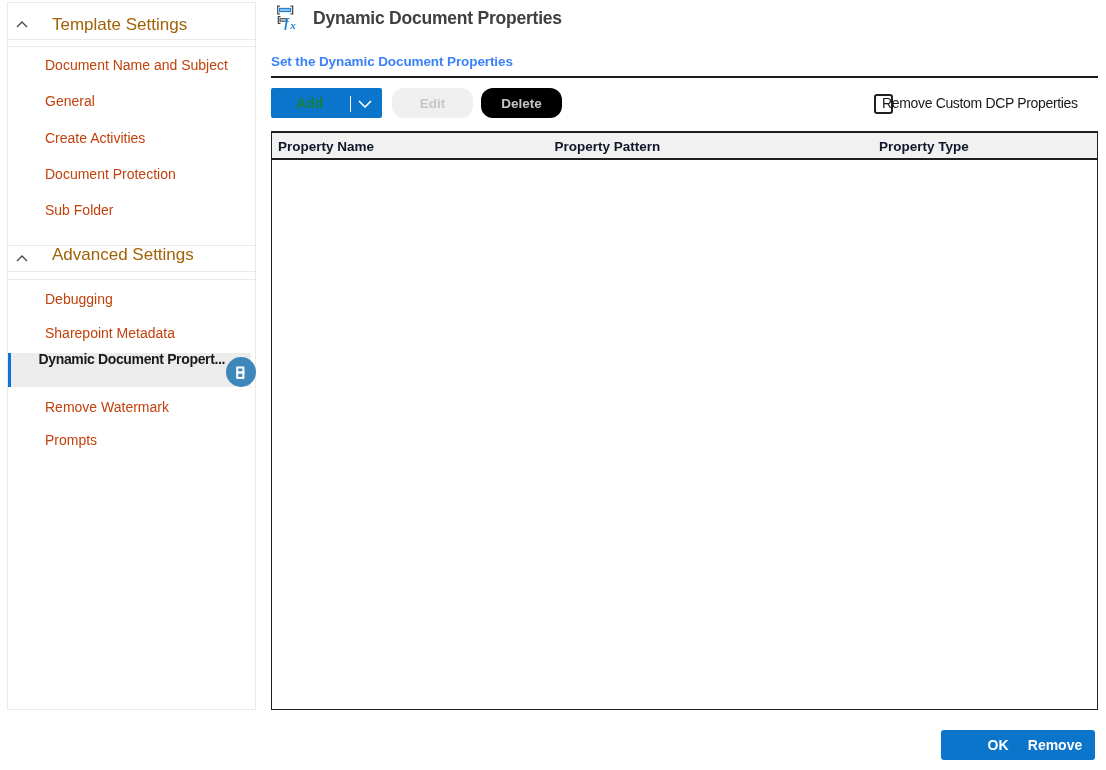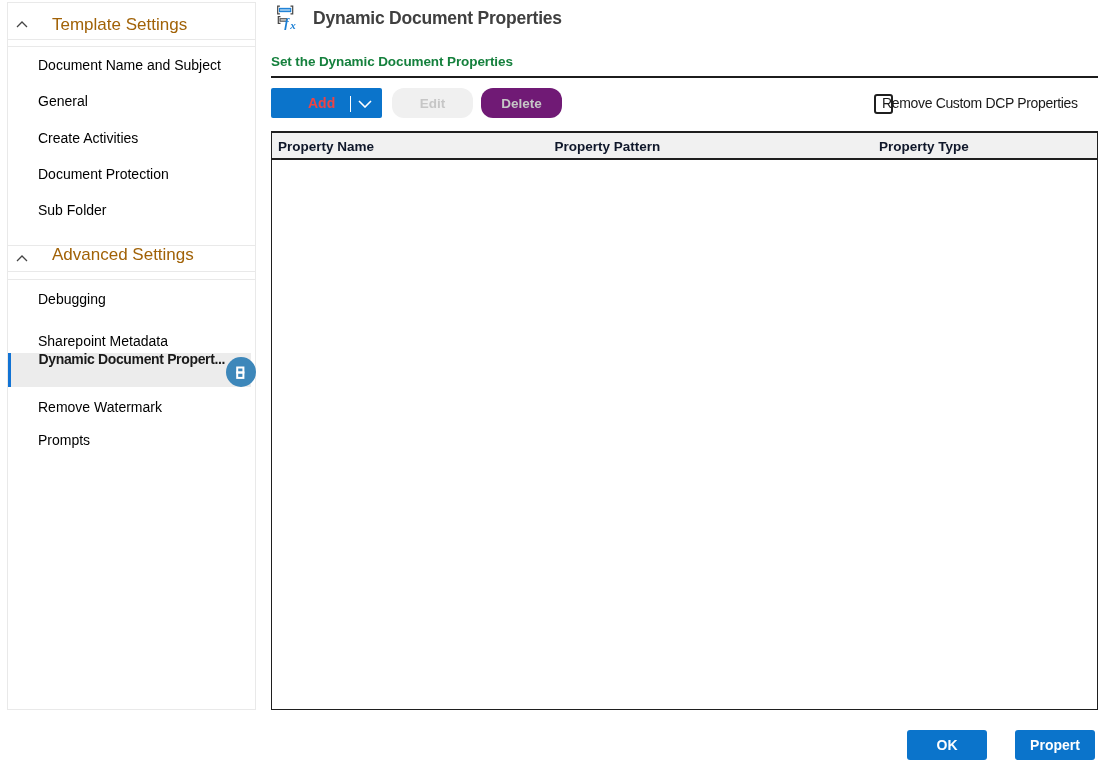--- a/index.html
+++ b/index.html
@@ -4,50 +4,50 @@
 <style>
   html,body{margin:0;padding:0;}
   body{width:1106px;height:770px;background:#ffffff;font-family:"Liberation Sans",sans-serif;position:relative;overflow:hidden;}
   .abs{position:absolute;}
 
   
   #sidebox{left:7px;top:2px;width:249px;height:708px;border:1px solid #e9e9e9;box-sizing:border-box;}
   .hline{height:1px;background:#e9e9e9;left:7px;width:249px;}
   .sec-title{font-size:17px;color:#a16207;left:36px;margin-left:16px;}
   .chev{left:16px;}
-  .item{font-size:14px;color:#000000;left:38px;}
+  .item{font-size:14px;color:#c2410c;left:45px;}
   #selrow{left:8px;top:353px;width:243px;height:34px;background:#ececec;border-left:3px solid #1273d4;box-sizing:border-box;}
   #seltext{left:38.5px;top:351px;font-size:14px;letter-spacing:-0.35px;font-weight:bold;color:#1a1a1a;}
   #badge{left:226px;top:357px;width:30px;height:30px;border-radius:50%;background:#3d87ba;}
 
   
   #title{left:313px;top:8px;font-size:17.5px;letter-spacing:-0.22px;font-weight:bold;color:#404040;}
-  #subtitle{left:271px;top:54px;font-size:13.5px;letter-spacing:-0.1px;font-weight:bold;color:#15803d;}
+  #subtitle{left:271px;top:54px;font-size:13.5px;letter-spacing:-0.1px;font-weight:bold;color:#3b82f6;}
   #subrule{left:271px;top:76px;width:827px;height:2px;background:#1c1c1c;}
 
   
   .btn{box-sizing:border-box;border-radius:12px;font-weight:bold;font-size:13.5px;text-align:center;line-height:32px;height:30px;top:88px;}
   #btn-add-bg{left:271px;top:88px;width:111px;height:30px;background:#0b74cb;border-radius:2px;}
-  #btn-add-label{left:308px;top:95px;font-size:14px;font-weight:bold;color:#ef4444;}
+  #btn-add-label{left:296px;top:95px;font-size:14px;font-weight:bold;color:#15803d;}
   #btn-edit{left:392px;width:81px;background:#f0f0f0;color:#c6c6c6;}
-  #btn-del{left:481px;width:81px;background:#701a75;color:#c6c6c6;}
+  #btn-del{left:481px;width:81px;background:#000000;color:#c6c6c6;}
   #addsep{left:350px;top:96px;width:1px;height:16px;background:#fff;}
 
   
   #cbx{left:874px;top:94px;width:19px;height:19.5px;border:2px solid #1f1f1f;border-radius:3px;box-sizing:border-box;}
   #cbxlabel{left:882px;top:95px;font-size:14px;letter-spacing:-0.34px;color:#1a1a1a;white-space:nowrap;}
 
   
   #table{left:271px;top:131px;width:827px;height:579px;border:1px solid #1f1f1f;border-top-width:2px;box-sizing:border-box;}
   #thead{left:272px;top:133px;width:825px;height:27px;background:#f1f1f1;border-bottom:2px solid #1f1f1f;box-sizing:border-box;}
   .th{top:138.5px;font-size:13.5px;font-weight:bold;color:#0f172a;}
 
   
   .fbtn{top:730px;height:30px;border-radius:3px;background:#0b74cb;color:#fff;font-weight:bold;font-size:14px;text-align:center;line-height:30px;}
-  #btn-ok{left:907px;width:80px;}
+  #btn-ok{left:941px;width:80px;padding-left:17px;}
   #btn-cancel{left:1015px;width:80px;}
 </style>
 </head>
 <body>
   <div class="abs" id="sidebox"></div>
   <div class="abs hline" style="top:39px;"></div>
   <div class="abs hline" style="top:46px;"></div>
   <div class="abs hline" style="top:245px;"></div>
   <div class="abs hline" style="top:271px;"></div>
   <div class="abs hline" style="top:279px;"></div>
@@ -62,21 +62,21 @@
   <div class="abs item" style="top:129.5px;">Create Activities</div>
   <div class="abs item" style="top:165.5px;">Document Protection</div>
   <div class="abs item" style="top:201.5px;">Sub Folder</div>
 
   <svg class="abs chev" style="top:254px;" width="12" height="9" viewBox="0 0 12 9">
     <path d="M1 7 L6 2 L11 7" fill="none" stroke="#444444" stroke-width="1.25"></path>
   </svg>
   <div class="abs sec-title" style="top:244.5px;">Advanced Settings</div>
 
   <div class="abs item" style="top:291px;">Debugging</div>
-  <div class="abs item" style="top:324.5px;margin-top:8px;">Sharepoint Metadata</div>
+  <div class="abs item" style="top:324.5px;">Sharepoint Metadata</div>
   <div class="abs" id="selrow"></div>
   <div class="abs" id="seltext">Dynamic Document Propert...</div>
   <div class="abs item" style="top:398.5px;">Remove Watermark</div>
   <div class="abs item" style="top:431.5px;">Prompts</div>
   <div class="abs" id="badge">
     <svg width="30" height="30" viewBox="0 0 30 30">
       <rect x="11.2" y="10.5" width="6.2" height="5" fill="none" stroke="#fff" stroke-width="2"></rect>
       <rect x="11.2" y="15.5" width="6.2" height="5.4" fill="none" stroke="#fff" stroke-width="2"></rect>
     </svg>
   </div>
@@ -106,13 +106,13 @@
   <div class="abs" id="cbx"></div>
   <div class="abs" id="cbxlabel">Remove Custom DCP Properties</div>
 
   <div class="abs" id="table"></div>
   <div class="abs" id="thead"></div>
   <div class="abs th" style="left:278px;">Property Name</div>
   <div class="abs th" style="left:554.5px;">Property Pattern</div>
   <div class="abs th" style="left:849px;padding-left:30px;">Property Type</div>
 
   <div class="abs fbtn" id="btn-ok">OK</div>
-  <div class="abs fbtn" id="btn-cancel">Propert</div>
+  <div class="abs fbtn" id="btn-cancel">Remove</div>
 
 </body></html>

